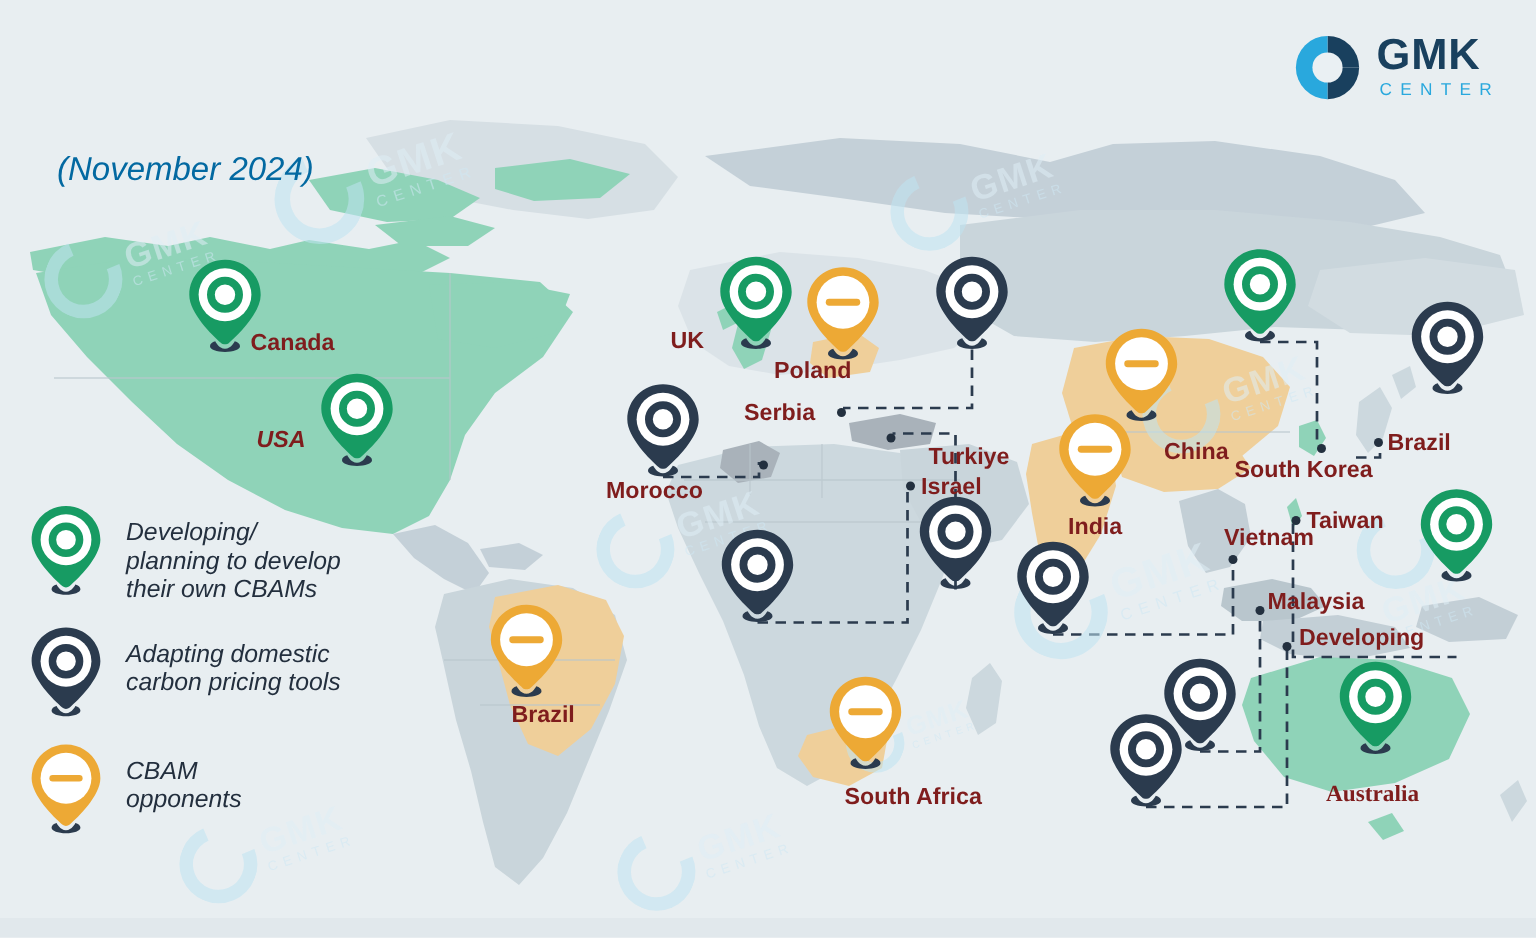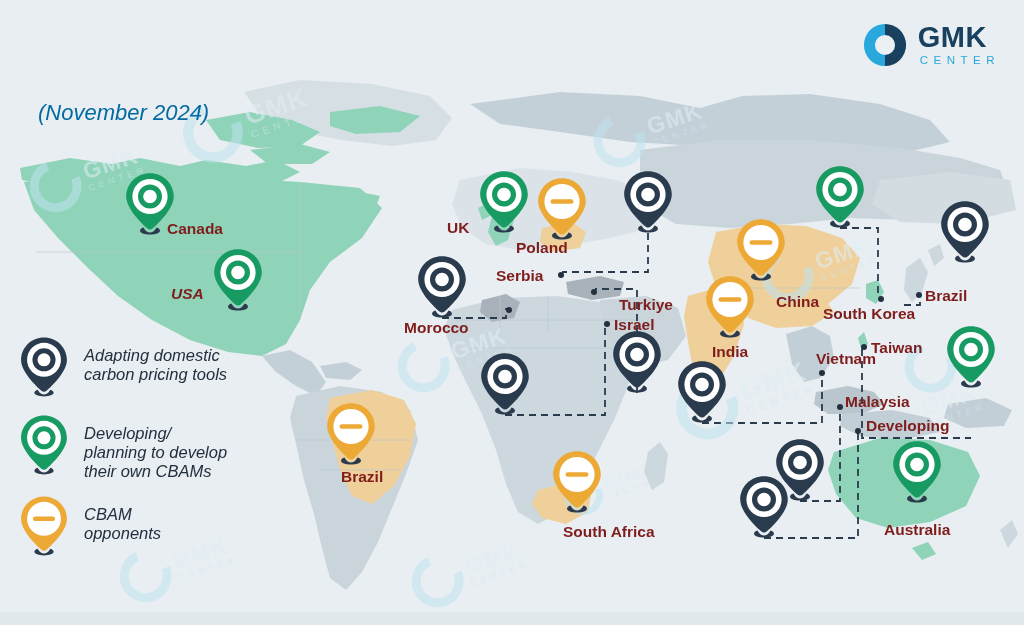--- a/index.html
+++ b/index.html
@@ -376,21 +376,21 @@
       <div class="pin" style="left: 890px; top: 440px;">
   <svg viewBox="0 0 54 66" width="54" height="66">
     <g>
       <path d="M27 1.2 C13.8 1.2 3.2 11.6 3.2 24.6 C3.2 36.6 18.6 51.6 24.4 56.6 C25.9 57.9 28.1 57.9 29.6 56.6 C35.4 51.6 50.8 36.6 50.8 24.6 C50.8 11.6 40.2 1.2 27 1.2 Z" fill="#179b63"></path>
       <circle cx="27" cy="24.5" r="17.6" fill="#ffffff"></circle>
       <circle cx="27" cy="24.5" r="9.4" fill="none" stroke="#179b63" stroke-width="5.2"></circle>
       <path d="M20.5 55.5 C20.5 55.5 22.8 60.5 27 60.5 C31.2 60.5 33.5 55.5 33.5 55.5 C35.6 56.0 37.0 57.3 37.0 58.8 C37.0 60.9 32.5 62.6 27 62.6 C21.5 62.6 17.0 60.9 17.0 58.8 C17.0 57.3 18.4 56.0 20.5 55.5 Z" fill="#2b3b4e"></path>
     </g>
   </svg>
       </div>
-      <div class="clabel" style="left: 884px; top: 521px;">Australia</div>
+      <div class="clabel" style="left: 884px; top: 521px; font-family: Liberation Serif, serif;">Australia</div>
       <div class="pin" style="left: 324px; top: 402px;">
   <svg viewBox="0 0 54 66" width="54" height="66">
     <g>
       <path d="M27 1.2 C13.8 1.2 3.2 11.6 3.2 24.6 C3.2 36.6 18.6 51.6 24.4 56.6 C25.9 57.9 28.1 57.9 29.6 56.6 C35.4 51.6 50.8 36.6 50.8 24.6 C50.8 11.6 40.2 1.2 27 1.2 Z" fill="#eda935"></path>
       <circle cx="27" cy="24.5" r="17.6" fill="#ffffff"></circle>
       <rect x="15.5" y="22.2" width="23" height="4.6" rx="2.3" fill="#eda935"></rect>
       <path d="M20.5 55.5 C20.5 55.5 22.8 60.5 27 60.5 C31.2 60.5 33.5 55.5 33.5 55.5 C35.6 56.0 37.0 57.3 37.0 58.8 C37.0 60.9 32.5 62.6 27 62.6 C21.5 62.6 17.0 60.9 17.0 58.8 C17.0 57.3 18.4 56.0 20.5 55.5 Z" fill="#2b3b4e"></path>
     </g>
   </svg>
       </div>
@@ -406,49 +406,49 @@
   </svg>
       </div>
       <div class="clabel" style="left: 563px; top: 523px;">South Africa</div>
     </div>
 
   <div id="legend">
       <div class="legend-row">
         <div class="legend-pin">
   <svg viewBox="0 0 54 66" width="52" height="64">
     <g>
-      <path d="M27 1.2 C13.8 1.2 3.2 11.6 3.2 24.6 C3.2 36.6 18.6 51.6 24.4 56.6 C25.9 57.9 28.1 57.9 29.6 56.6 C35.4 51.6 50.8 36.6 50.8 24.6 C50.8 11.6 40.2 1.2 27 1.2 Z" fill="#2b3b4e"></path>
-      <circle cx="27" cy="24.5" r="17.6" fill="#ffffff"></circle>
-      <circle cx="27" cy="24.5" r="9.4" fill="none" stroke="#2b3b4e" stroke-width="5.2"></circle>
-      <path d="M20.5 55.5 C20.5 55.5 22.8 60.5 27 60.5 C31.2 60.5 33.5 55.5 33.5 55.5 C35.6 56.0 37.0 57.3 37.0 58.8 C37.0 60.9 32.5 62.6 27 62.6 C21.5 62.6 17.0 60.9 17.0 58.8 C17.0 57.3 18.4 56.0 20.5 55.5 Z" fill="#2b3b4e"></path>
-    </g>
-  </svg>
-        </div>
-        <div class="legend-text">Adapting domestic
-carbon pricing tools</div>
-      </div>
-      <div class="legend-row">
-        <div class="legend-pin">
-  <svg viewBox="0 0 54 66" width="52" height="64">
-    <g>
       <path d="M27 1.2 C13.8 1.2 3.2 11.6 3.2 24.6 C3.2 36.6 18.6 51.6 24.4 56.6 C25.9 57.9 28.1 57.9 29.6 56.6 C35.4 51.6 50.8 36.6 50.8 24.6 C50.8 11.6 40.2 1.2 27 1.2 Z" fill="#179b63"></path>
       <circle cx="27" cy="24.5" r="17.6" fill="#ffffff"></circle>
       <circle cx="27" cy="24.5" r="9.4" fill="none" stroke="#179b63" stroke-width="5.2"></circle>
       <path d="M20.5 55.5 C20.5 55.5 22.8 60.5 27 60.5 C31.2 60.5 33.5 55.5 33.5 55.5 C35.6 56.0 37.0 57.3 37.0 58.8 C37.0 60.9 32.5 62.6 27 62.6 C21.5 62.6 17.0 60.9 17.0 58.8 C17.0 57.3 18.4 56.0 20.5 55.5 Z" fill="#2b3b4e"></path>
     </g>
   </svg>
         </div>
         <div class="legend-text">Developing/
 planning to develop
 their own CBAMs</div>
       </div>
       <div class="legend-row">
         <div class="legend-pin">
   <svg viewBox="0 0 54 66" width="52" height="64">
     <g>
+      <path d="M27 1.2 C13.8 1.2 3.2 11.6 3.2 24.6 C3.2 36.6 18.6 51.6 24.4 56.6 C25.9 57.9 28.1 57.9 29.6 56.6 C35.4 51.6 50.8 36.6 50.8 24.6 C50.8 11.6 40.2 1.2 27 1.2 Z" fill="#2b3b4e"></path>
+      <circle cx="27" cy="24.5" r="17.6" fill="#ffffff"></circle>
+      <circle cx="27" cy="24.5" r="9.4" fill="none" stroke="#2b3b4e" stroke-width="5.2"></circle>
+      <path d="M20.5 55.5 C20.5 55.5 22.8 60.5 27 60.5 C31.2 60.5 33.5 55.5 33.5 55.5 C35.6 56.0 37.0 57.3 37.0 58.8 C37.0 60.9 32.5 62.6 27 62.6 C21.5 62.6 17.0 60.9 17.0 58.8 C17.0 57.3 18.4 56.0 20.5 55.5 Z" fill="#2b3b4e"></path>
+    </g>
+  </svg>
+        </div>
+        <div class="legend-text">Adapting domestic
+carbon pricing tools</div>
+      </div>
+      <div class="legend-row">
+        <div class="legend-pin">
+  <svg viewBox="0 0 54 66" width="52" height="64">
+    <g>
       <path d="M27 1.2 C13.8 1.2 3.2 11.6 3.2 24.6 C3.2 36.6 18.6 51.6 24.4 56.6 C25.9 57.9 28.1 57.9 29.6 56.6 C35.4 51.6 50.8 36.6 50.8 24.6 C50.8 11.6 40.2 1.2 27 1.2 Z" fill="#eda935"></path>
       <circle cx="27" cy="24.5" r="17.6" fill="#ffffff"></circle>
       <rect x="15.5" y="22.2" width="23" height="4.6" rx="2.3" fill="#eda935"></rect>
       <path d="M20.5 55.5 C20.5 55.5 22.8 60.5 27 60.5 C31.2 60.5 33.5 55.5 33.5 55.5 C35.6 56.0 37.0 57.3 37.0 58.8 C37.0 60.9 32.5 62.6 27 62.6 C21.5 62.6 17.0 60.9 17.0 58.8 C17.0 57.3 18.4 56.0 20.5 55.5 Z" fill="#2b3b4e"></path>
     </g>
   </svg>
         </div>
         <div class="legend-text">CBAM
 opponents</div>
       </div>

